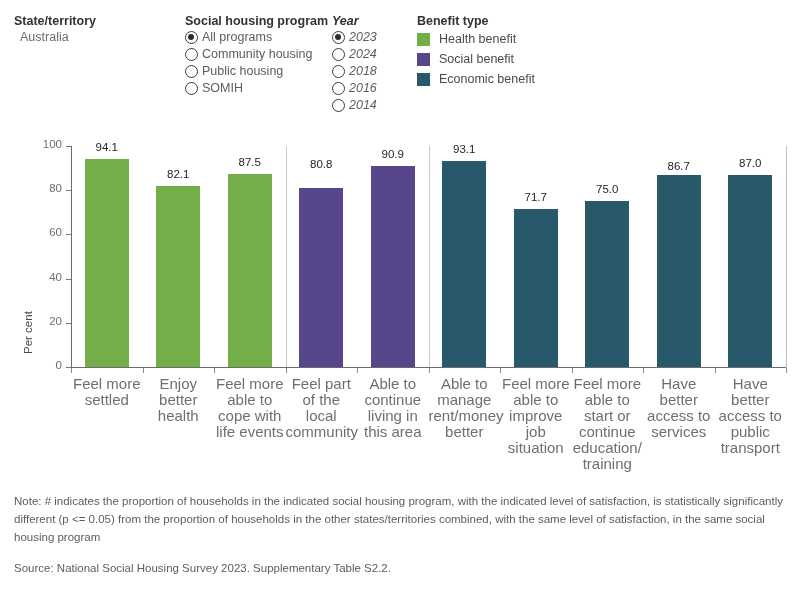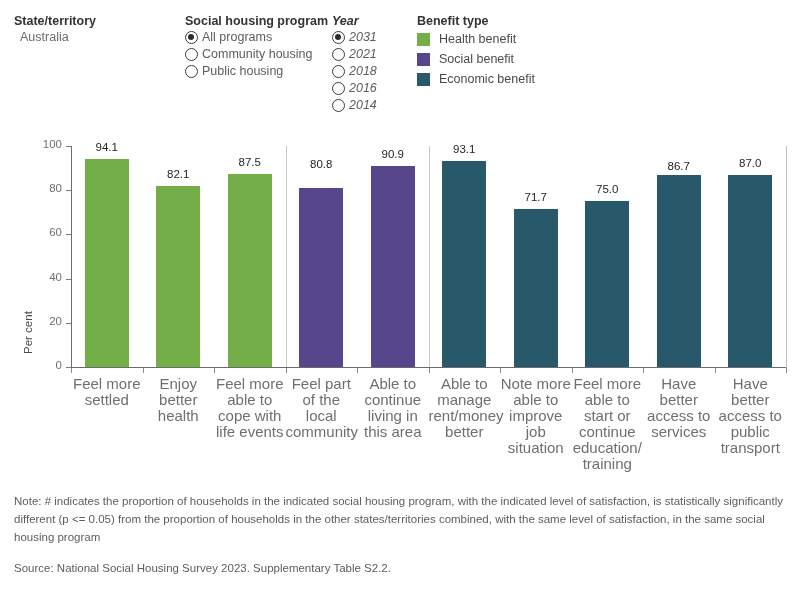--- a/index.html
+++ b/index.html
@@ -212,31 +212,35 @@
       <span class="radio-label">All programs</span>
     </div>
     <div class="radio-row">
       <span class="radio"></span>
       <span class="radio-label">Community housing</span>
     </div>
     <div class="radio-row">
       <span class="radio"></span>
       <span class="radio-label">Public housing</span>
     </div>
+    <div class="radio-row">
+      <span class="radio"></span>
+      <span class="radio-label">SOMIH</span>
+    </div>
   </div>
 
   <div class="ctrl-block" style="left:332px; top:14px;font-style:italic;">
     <div class="ctrl-title">Year</div>
     <div class="radio-row">
       <span class="radio on"></span>
-      <span class="radio-label">2031</span>
-    </div>
-    <div class="radio-row">
-      <span class="radio"></span>
-      <span class="radio-label">2021</span>
+      <span class="radio-label">2023</span>
+    </div>
+    <div class="radio-row">
+      <span class="radio"></span>
+      <span class="radio-label">2024</span>
     </div>
     <div class="radio-row">
       <span class="radio"></span>
       <span class="radio-label">2018</span>
     </div>
     <div class="radio-row">
       <span class="radio"></span>
       <span class="radio-label">2016</span>
     </div>
     <div class="radio-row">
@@ -314,21 +318,21 @@
       <div class="cat-label" style="left: 142.5px; width: 71.5px;">Enjoy better health</div>
       <div class="cat-tick" style="left: 214px;"></div>
       <div class="cat-label" style="left: 214px; width: 71.5px;">Feel more able to cope with life events</div>
       <div class="cat-tick" style="left: 286px;"></div>
       <div class="cat-label" style="left: 285.5px; width: 71.5px;">Feel part of the local community</div>
       <div class="cat-tick" style="left: 357px;"></div>
       <div class="cat-label" style="left: 357px; width: 71.5px;">Able to continue living in this area</div>
       <div class="cat-tick" style="left: 429px;"></div>
       <div class="cat-label" style="left: 428.5px; width: 71.5px;">Able to manage rent/money better</div>
       <div class="cat-tick" style="left: 500px;"></div>
-      <div class="cat-label" style="left: 500px; width: 71.5px;">Note more able to improve job situation</div>
+      <div class="cat-label" style="left: 500px; width: 71.5px;">Feel more able to improve job situation</div>
       <div class="cat-tick" style="left: 572px;"></div>
       <div class="cat-label" style="left: 571.5px; width: 71.5px;">Feel more able to start or continue education/ training</div>
       <div class="cat-tick" style="left: 643px;"></div>
       <div class="cat-label" style="left: 643px; width: 71.5px;">Have better access to services</div>
       <div class="cat-tick" style="left: 715px;"></div>
       <div class="cat-label" style="left: 714.5px; width: 71.5px;">Have better access to public transport</div>
       <div class="cat-tick" style="left: 786px;"></div>
     </div>
 </div>
 

